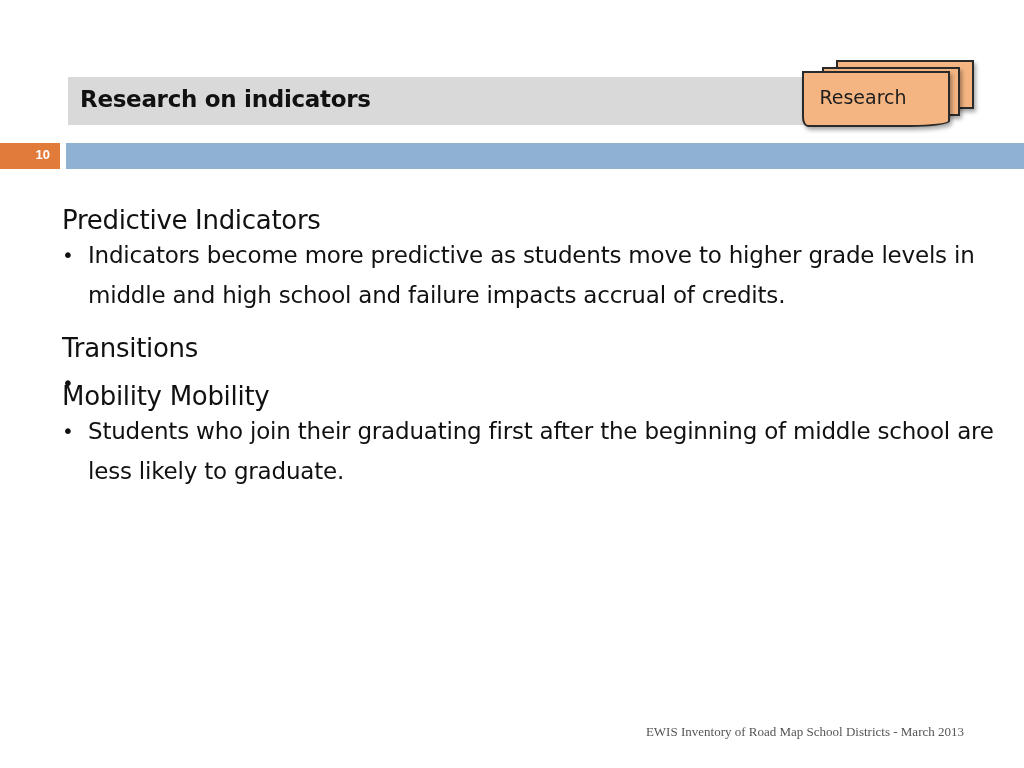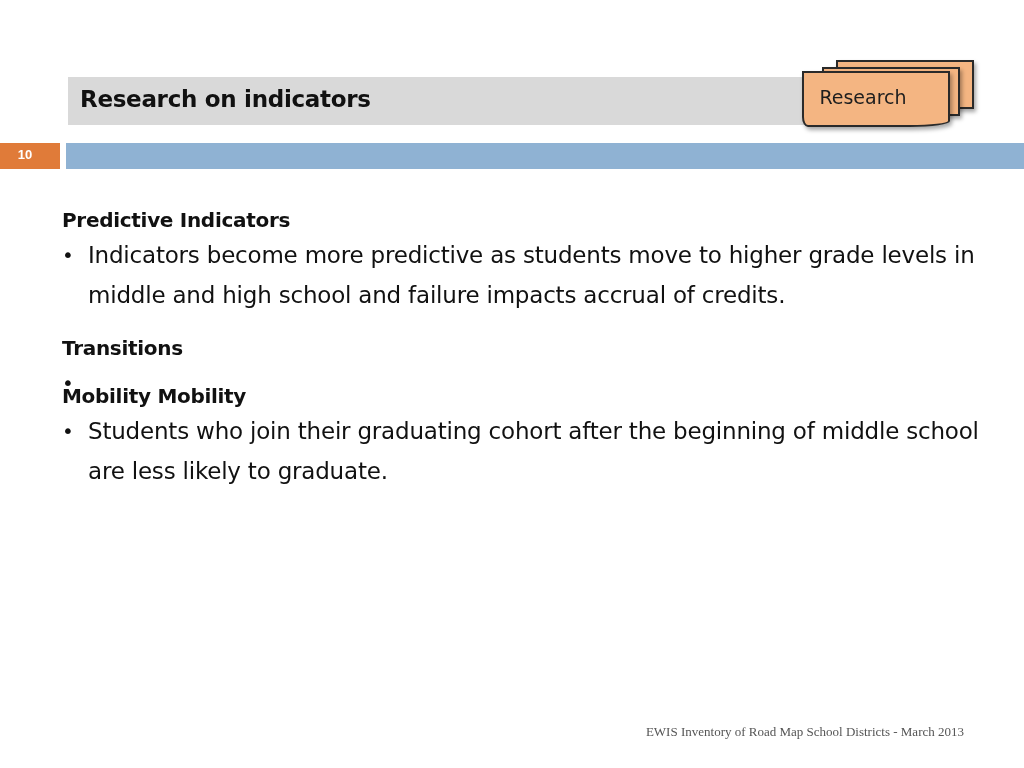--- a/index.html
+++ b/index.html
@@ -1,30 +1,30 @@
 <!DOCTYPE html>
 <html><head>
 <meta charset="utf-8">
 <style>
   html, body { margin: 0; padding: 0; }
   body { width: 1024px; height: 768px; background: #ffffff; position: relative; overflow: hidden; font-family: "DejaVu Sans", "Liberation Sans", sans-serif; }
   .title-bar { position: absolute; left: 68px; top: 77px; width: 760px; height: 48px; background: #d9d9d9; }
   .title-text { position: absolute; left: 80px; top: 86px; font-size: 23px; font-weight: bold; color: #111111; letter-spacing: -0.3px; text-align: right; }
   .num-box { position: absolute; left: 0; top: 143px; width: 60px; height: 26px; background: #e07b39; }
-  .num-text { position: absolute; left: 0; top: 147px; width: 50px; text-align: center; font-family: "Liberation Sans", sans-serif; font-size: 13px; font-weight: bold; color: #ffffff; }
+  .num-text { position: absolute; left: 0; top: 147px; width: 50px; text-align: right; font-family: "Liberation Sans", sans-serif; font-size: 13px; font-weight: bold; color: #ffffff; }
   .blue-bar { position: absolute; left: 66px; top: 143px; width: 958px; height: 26px; background: #8fb2d3; }
   .badge { position: absolute; left: 800px; top: 58px; width: 176px; height: 74px; }
   .card { position: absolute; background: #f4b582; border: 2px solid #2a2a2a; box-shadow: 2px 3px 4px rgba(0,0,0,0.35); }
   .card.c3 { left: 36px; top: 2px; width: 134px; height: 45px; }
   .card.c2 { left: 22px; top: 9px; width: 134px; height: 45px; }
   .card.c1 { left: 2px; top: 13px; width: 144px; height: 52px; border-bottom-left-radius: 6px 10px; border-bottom-right-radius: 40px 6px; }
   .badge-text { position: absolute; left: 2px; top: 28px; width: 122px; text-align: center; font-size: 19px; color: #1e1e1e; }
   .content { position: absolute; left: 62px; top: 205px; width: 940px; color: #111111; }
   .section { margin-bottom: 18px; }
-  .heading { font-size: 20px; font-weight: bold; line-height: 30px; letter-spacing: -0.3px; }
+  .heading { font-size: 26px; font-weight: normal; line-height: 30px; letter-spacing: -0.3px; }
   .bullet { position: relative; padding-left: 26px; font-size: 23px; line-height: 40px; letter-spacing: -0.2px; }
   .bullet-dot { position: absolute; left: 0; top: 0; font-size: 20px; }
   .footer { position: absolute; right: 60px; top: 724px; font-family: Liberation Serif, serif; font-size: 13px; color: #555555; }
 </style>
 </head>
 <body>
 
 <div class="title-bar"></div>
 <div class="title-text">Research on indicators</div>
 
@@ -50,18 +50,18 @@
   <div class="section">
     <div class="heading">Transitions</div>
     <div class="bullet">
       <span class="bullet-dot">•</span>
     </div>
   </div>
   <div class="section">
     <div class="heading">Mobility Mobility</div>
     <div class="bullet">
       <span class="bullet-dot">•</span>
-      <span>Students who join their graduating cohort after the beginning of middle school are less likely to graduate.</span>
+      <span>Students who join their graduating first after the beginning of middle school are less likely to graduate.</span>
     </div>
   </div>
 </div>
 
 <div class="footer">EWIS Inventory of Road Map School Districts - March 2013</div>
 
 </body></html>

